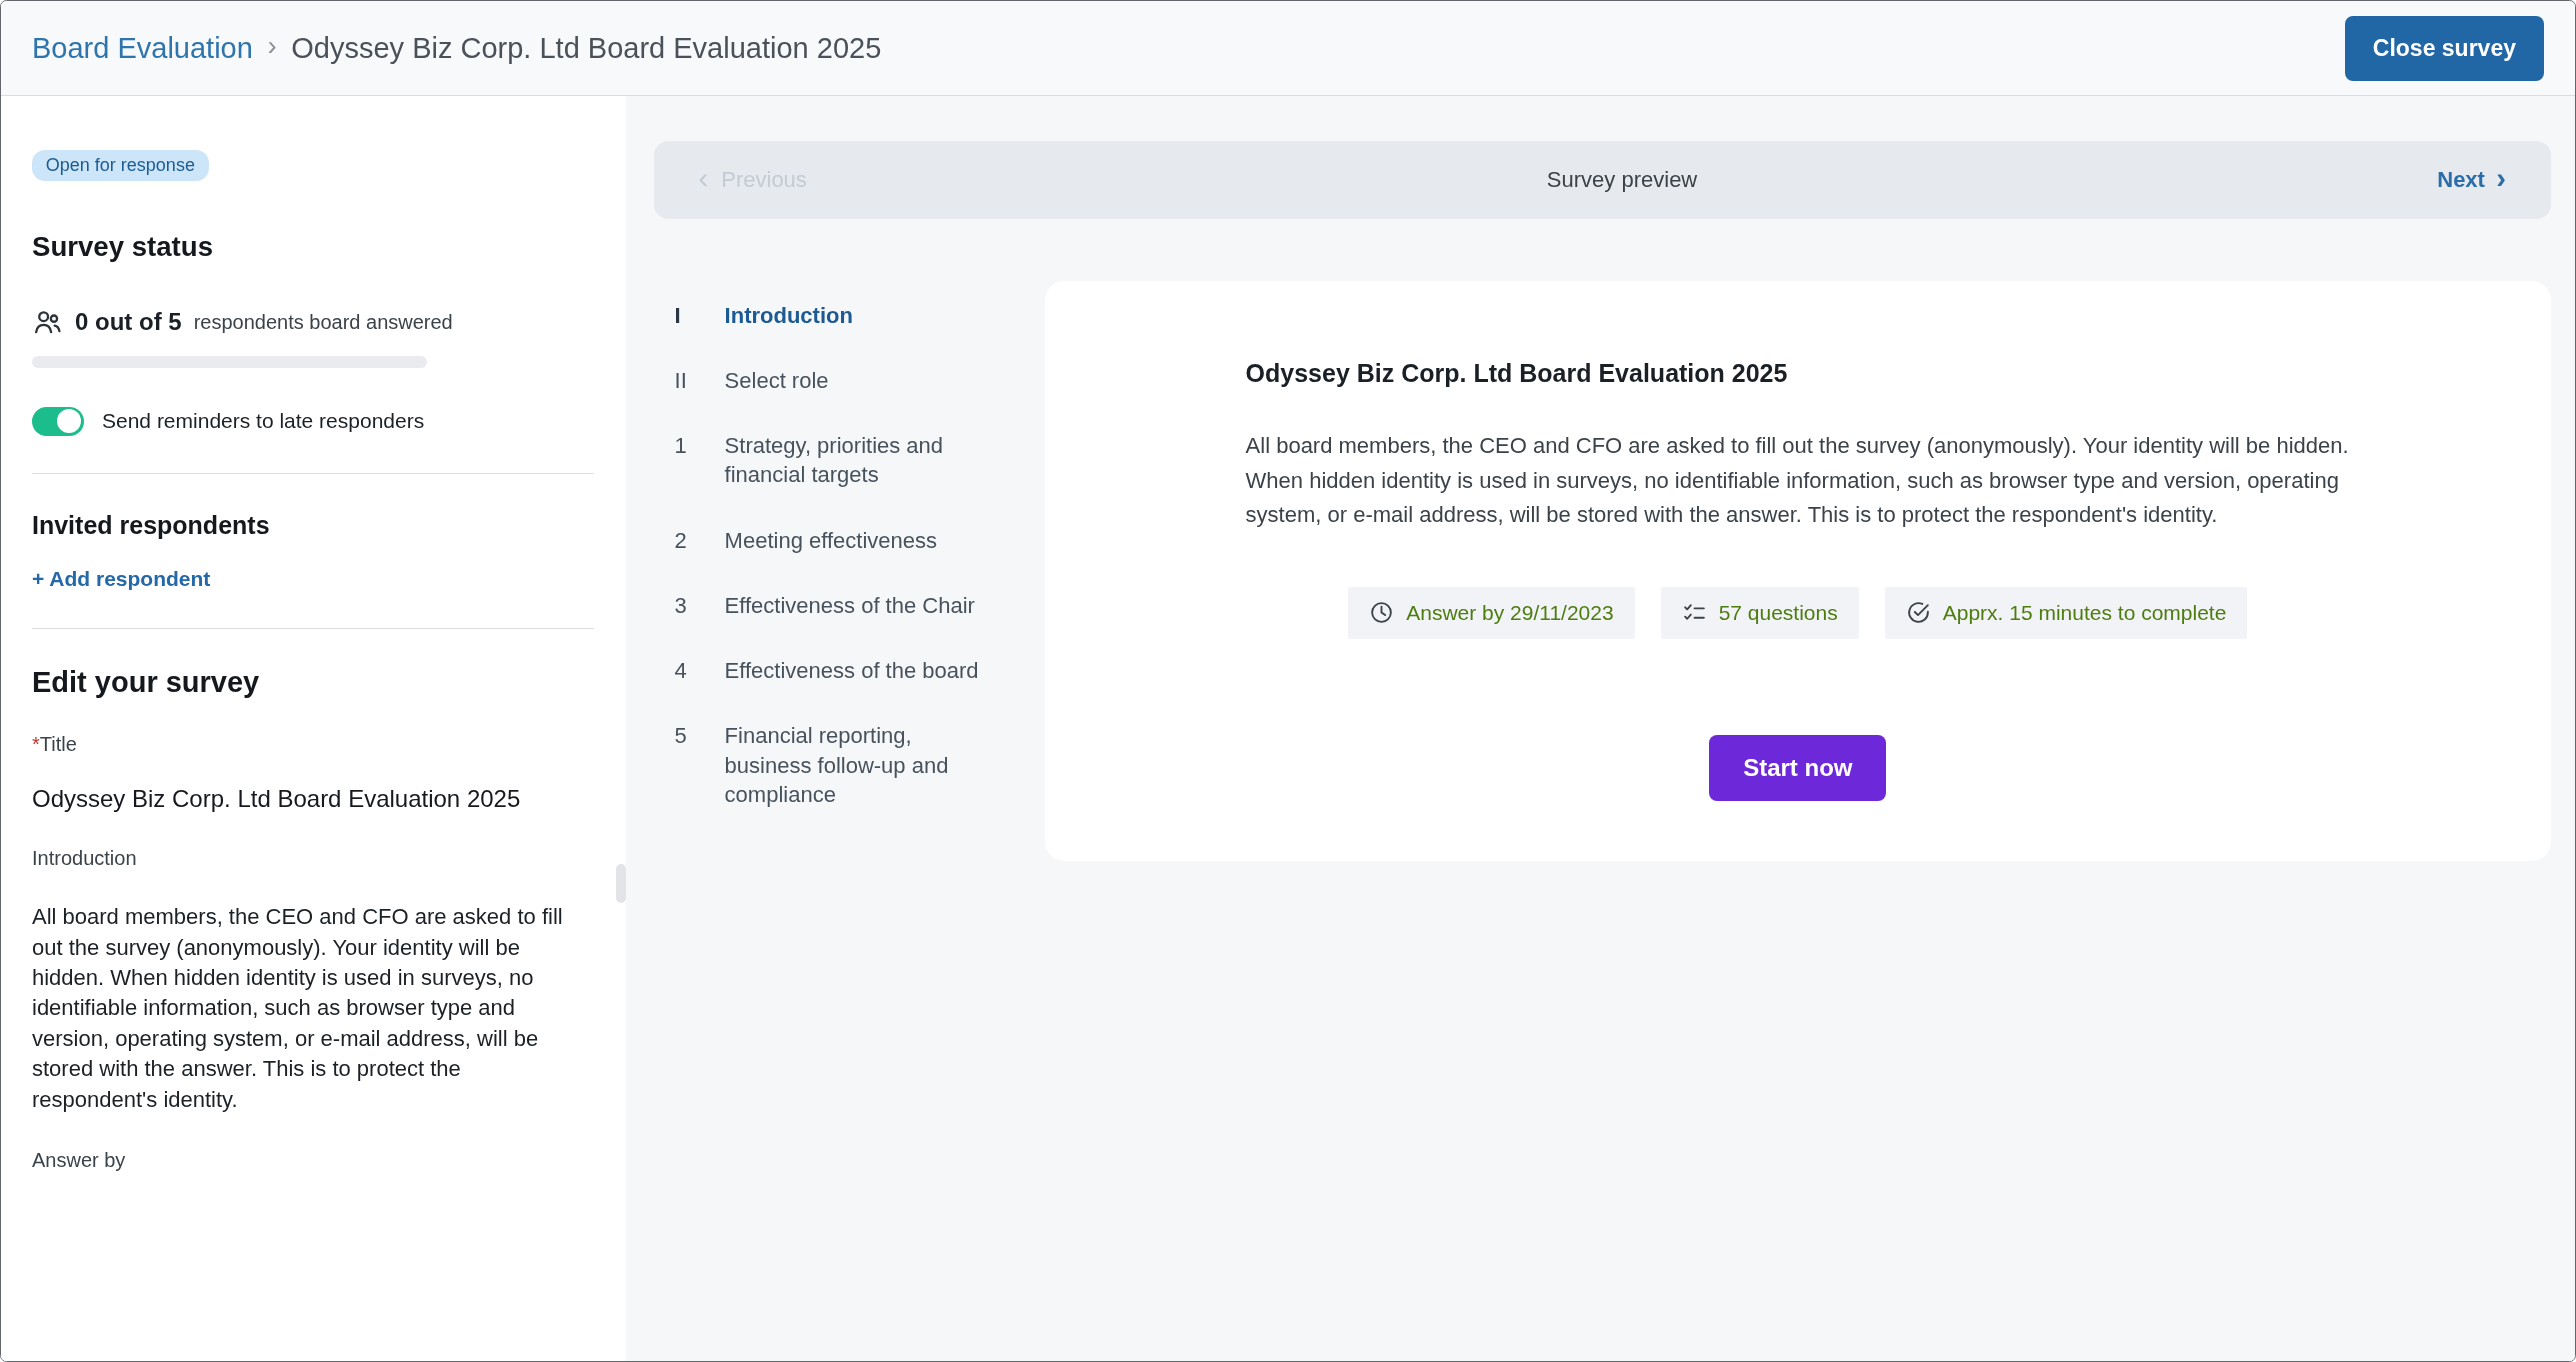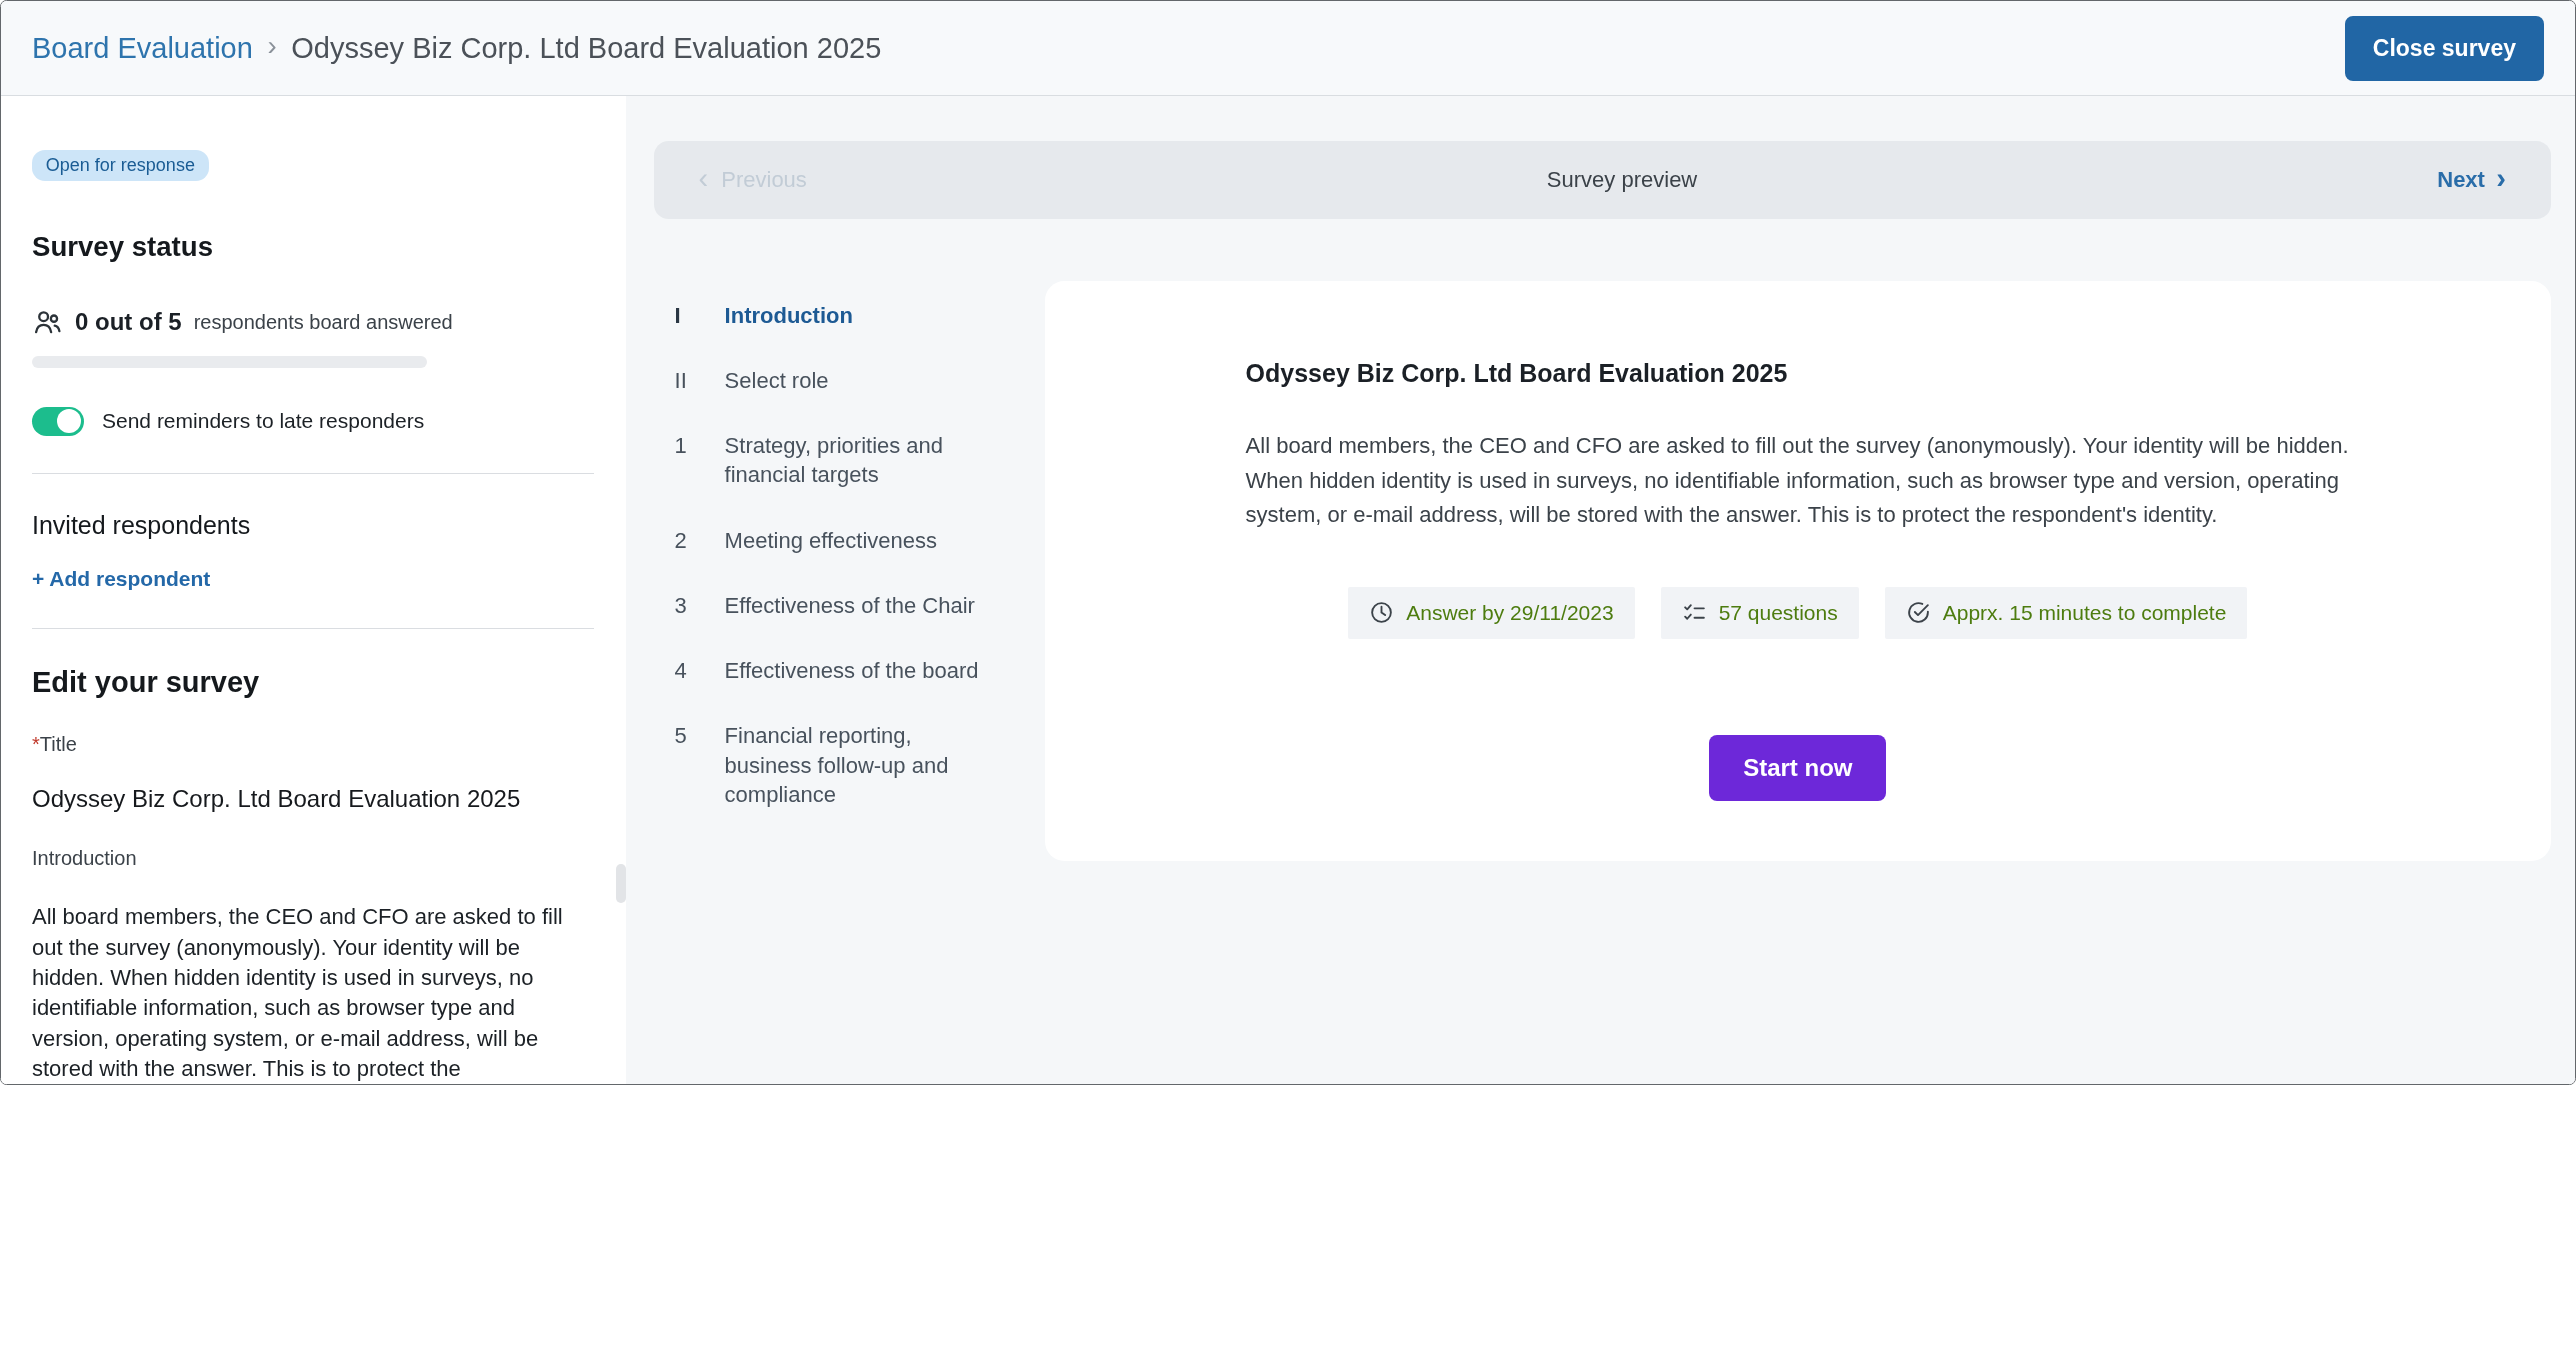--- a/index.html
+++ b/index.html
@@ -1,17 +1,17 @@
 <!DOCTYPE html>
 <html style="font-size:13px"><head>
 <meta charset="utf-8">
 <style>
   html,body{margin:0;padding:0;background:#fff;}
   *{box-sizing:border-box;font-family:"Liberation Sans","DejaVu Sans",sans-serif;}
-  .window{width:2576px;height:1085px;border:1.6px solid #63676b;border-radius:6.5px;overflow:hidden;
+  .window{width:2576px;height:1362px;border:1.6px solid #63676b;border-radius:6.5px;overflow:hidden;
           display:flex;flex-direction:column;background:#f5f7f9;}
 
   
   .app-header{height:95px;flex:0 0 95px;background:#f7f9fb;border-bottom:1.6px solid #d9dde1;
               display:flex;align-items:center;justify-content:space-between;padding:0 31px;}
   .crumbs{display:flex;align-items:center;gap:14.6px;font-size:29px;}
   .crumb-link{color:#2e74ad;text-decoration:none;cursor:pointer;}
   .crumb-sep{color:#8a9199;font-size:27.6px;transform:translateY(-1.6px);}
   .crumb-cur{color:#4b5158;}
   .close-btn{background:#2166a5;color:#fff;border:none;border-radius:8px;font-size:23px;
@@ -32,21 +32,21 @@
   .resp-rest{font-size:20px;color:#3b4249;}
   .progress{margin-top:18px;width:395px;height:12px;background:#e9ebee;border-radius:6.5px;overflow:hidden;}
   .progress-fill{height:100%;background:#2166a5;width:0%;}
   .toggle-row{display:flex;align-items:center;gap:18px;margin-top:39px;}
   .toggle{width:52px;height:29px;border-radius:14.6px;background:#dfe2e5;position:relative;cursor:pointer;flex:0 0 52px;}
   .toggle.on{background:#1cbd8d;}
   .toggle .knob{position:absolute;top:2.4px;left:2.4px;width:24px;height:24px;border-radius:50%;background:#fff;}
   .toggle.on .knob{left:25px;}
   .toggle-label{font-size:21px;color:#1c2126;}
   .divider{border:none;border-top:1.6px solid #dadde1;margin:37px 0;}
-  .inv-heading{font-size:25px;font-weight:normal;color:#15191d;margin:0;}
+  .inv-heading{font-size:25px;font-weight:bold;color:#15191d;margin:0;}
   .chips{margin-top:26px;width:454px;display:flex;flex-wrap:wrap;gap:18px;}
   .chip{background:#e4e7ea;color:#3b4249;font-size:21px;padding:10.5px 19.5px;border-radius:9.7px;white-space:nowrap;}
   .add-link{display:inline-block;margin-top:27.6px;color:#2468a8;font-size:21px;font-weight:bold;text-decoration:none;cursor:pointer;}
   .edit-heading{font-size:29px;font-weight:bold;color:#15191d;margin:0;}
   .field-label{margin-top:34px;font-size:20px;color:#3b4249;}
   .req{color:#c0392b;}
   .title-input{display:block;border:none;outline:none;background:transparent;width:544px;
                margin-top:29px;font-size:24px;color:#16191d;padding:0;}
   .intro-text{margin-top:32px;width:548px;font-size:22px;line-height:1.38;color:#1c2126;cursor:text;}
   .side-scrollbar{position:absolute;right:0;top:768px;width:9.7px;height:39px;background:#e2e4e7;border-radius:4.9px;}

